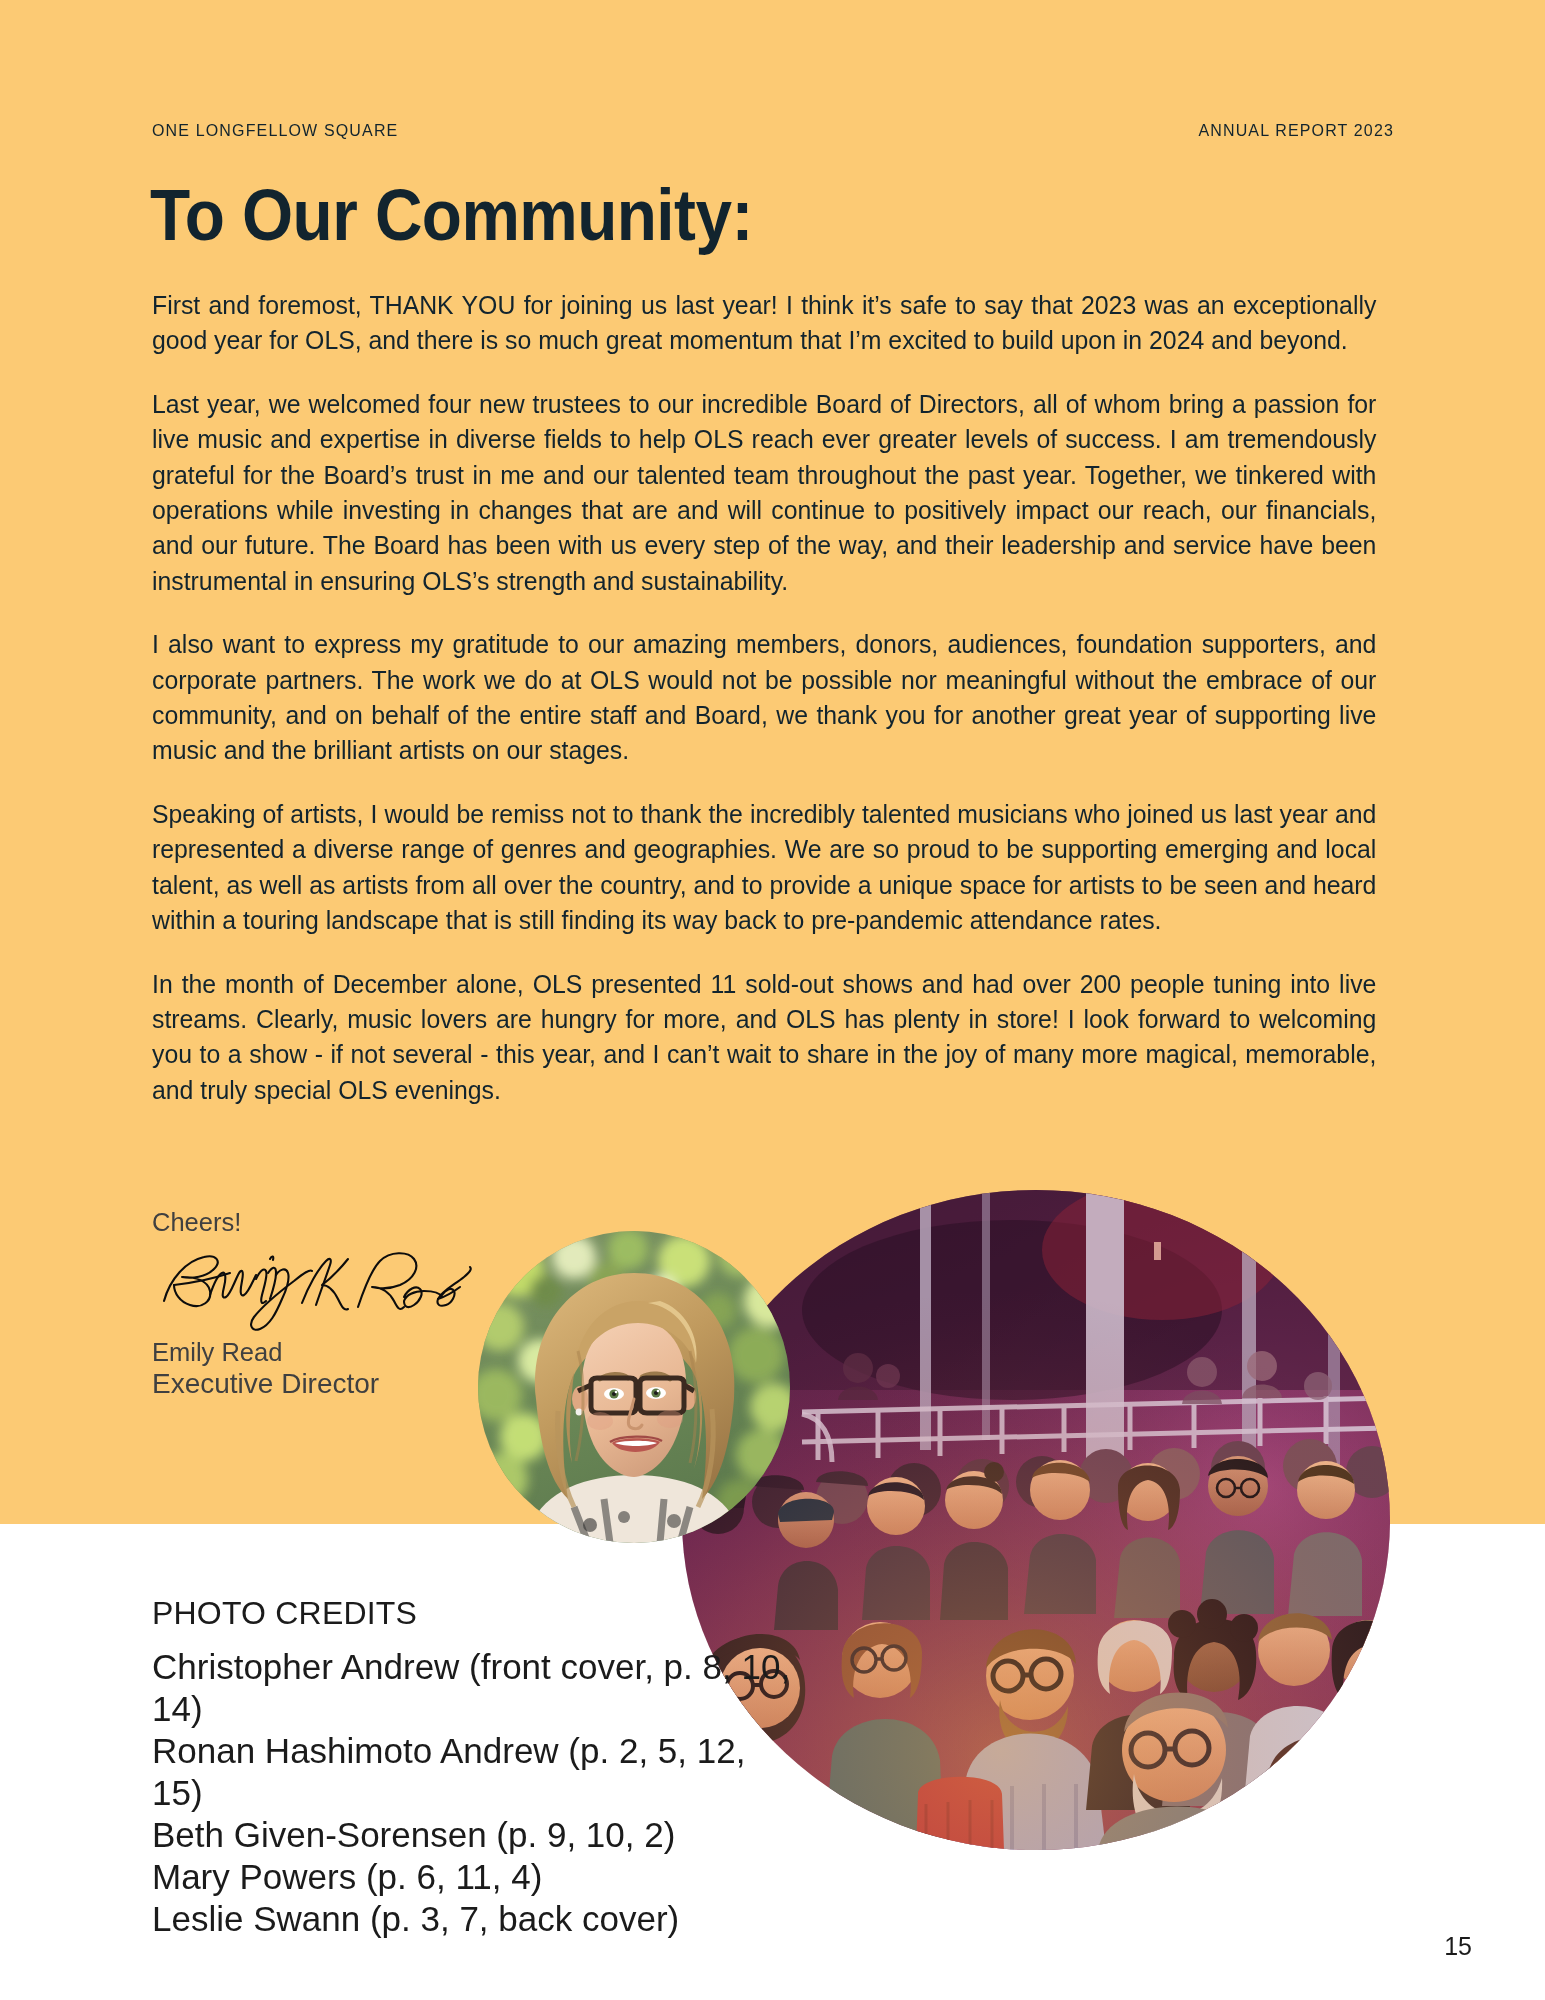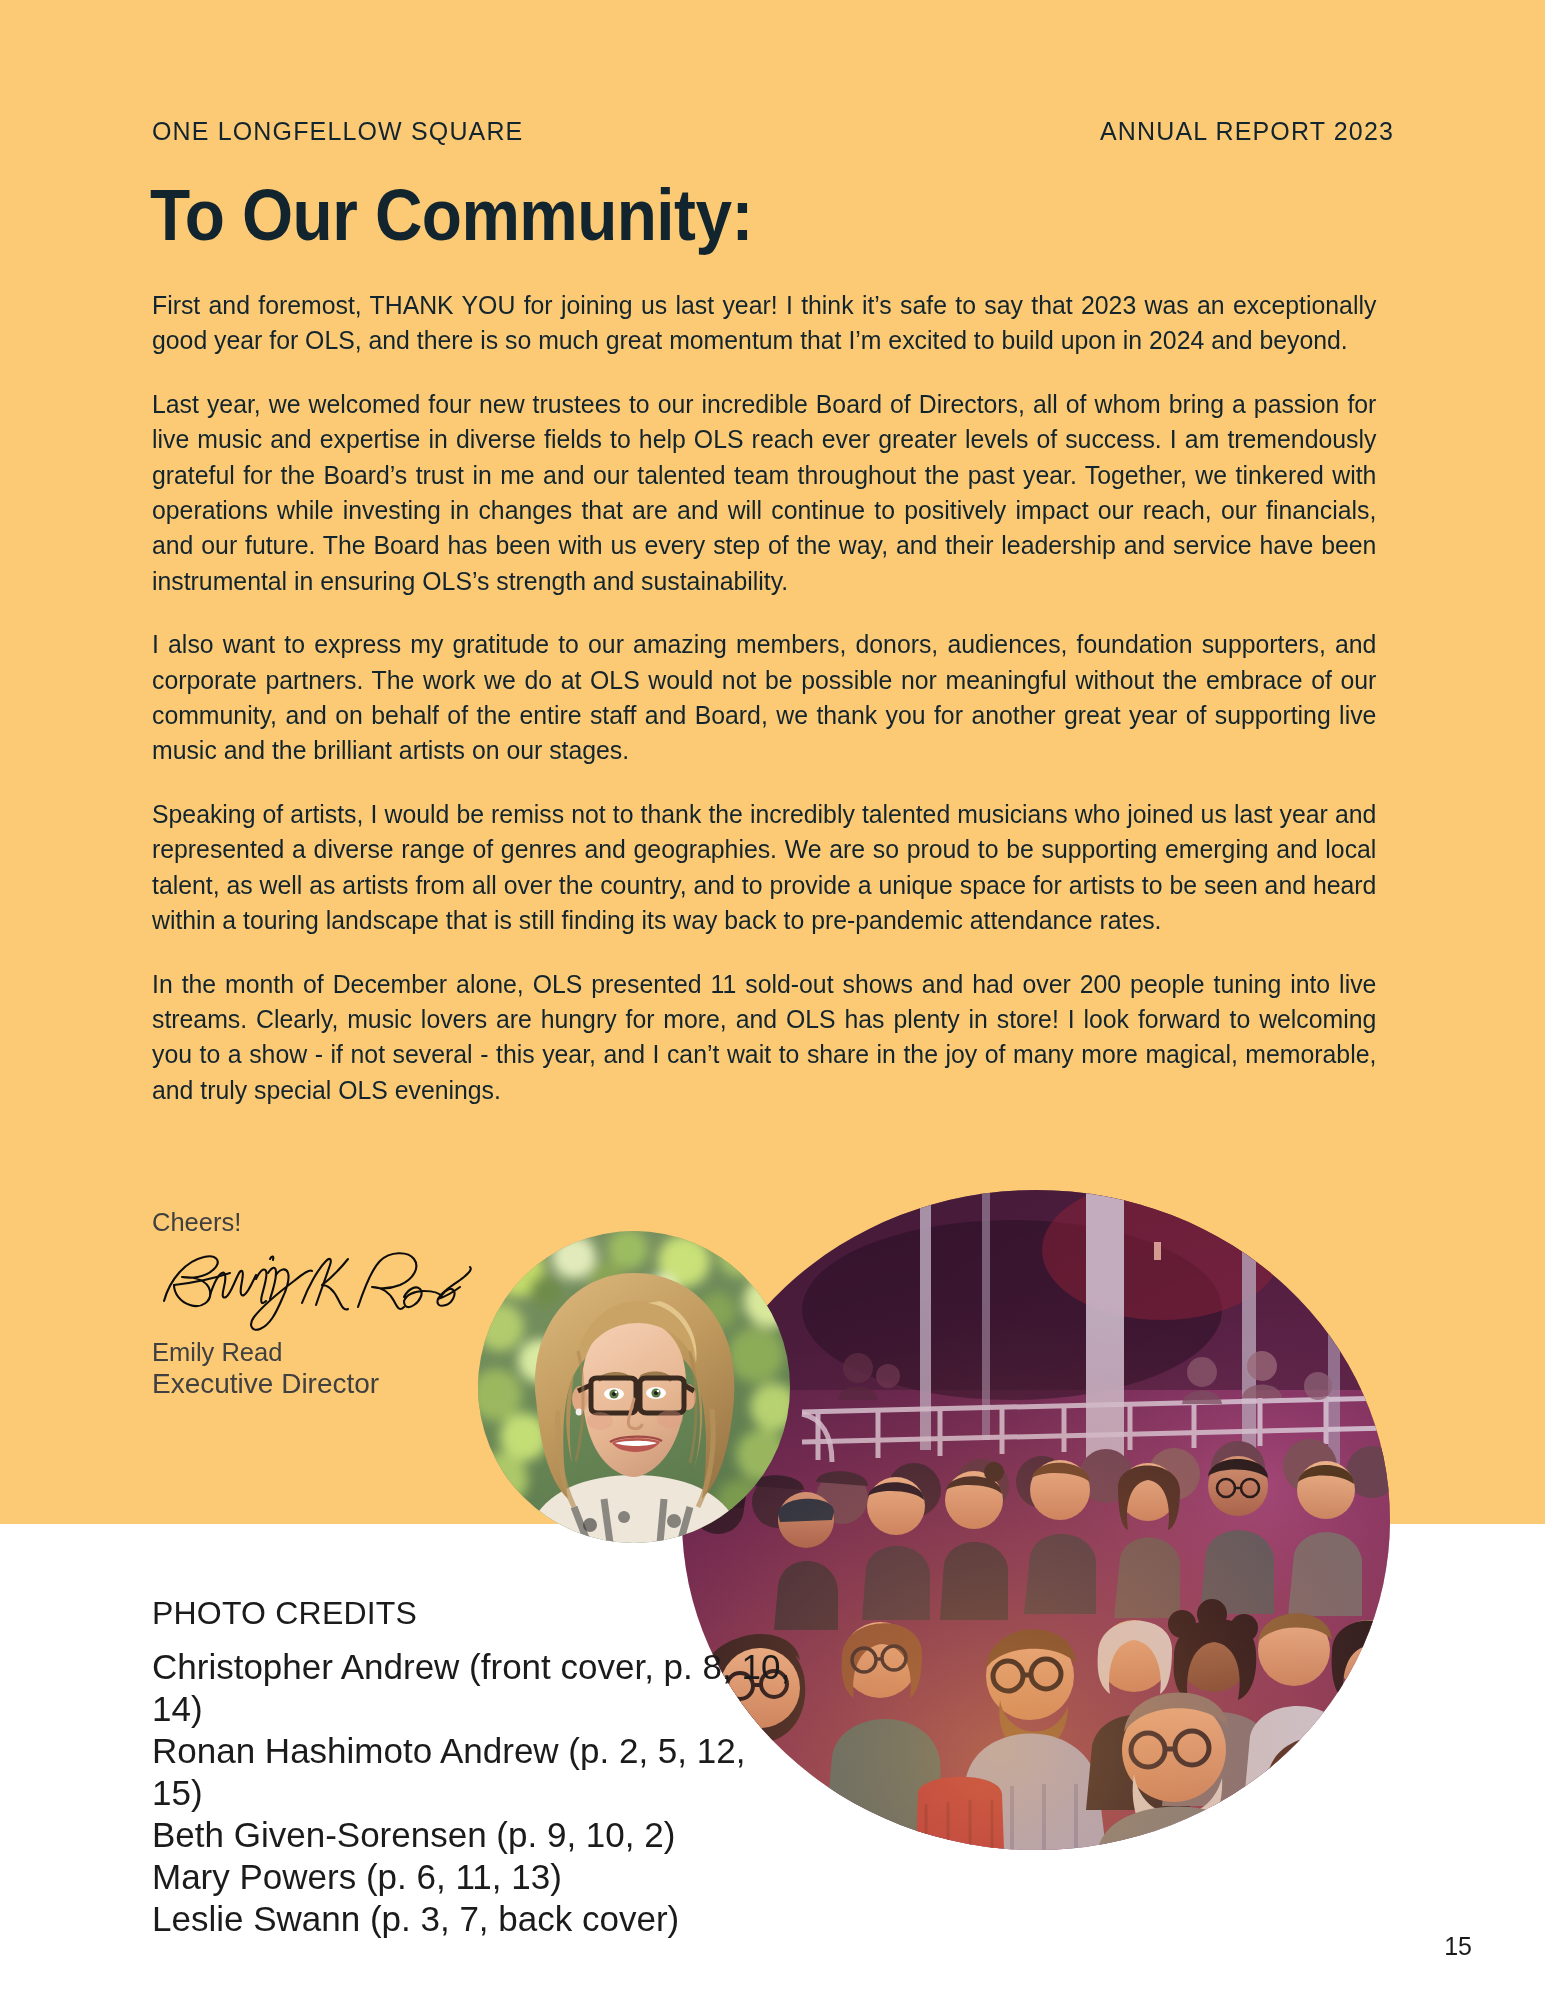--- a/index.html
+++ b/index.html
@@ -25,21 +25,21 @@
     position:absolute; left:0; top:0; width:1545px; height:2000px;
   }
 
   
   .header{
     position:absolute; left:152px; top:117px; width:1242px; height:28px;
     display:flex; justify-content:space-between; align-items:center;
   }
   .header-left, .header-right{
     font-family:"Liberation Sans", sans-serif;
-    font-size:25px; letter-spacing:1.15px;
+    font-size:16px; letter-spacing:1.15px;
     color:#12242e; font-weight:400; white-space:nowrap;
   }
 
   
   .page-title{
     position:absolute; left:150px; top:178px; width:1000px;
     font-family:"Liberation Sans Narrow","Liberation Sans", sans-serif;
     font-size:73px; line-height:1.0; font-weight:bold;
     letter-spacing:-0.6px;
     color:#12242e;
@@ -489,19 +489,19 @@
       <path d="M80 180 C78 216, 84 252, 96 276" stroke="#b8945c" stroke-width="5" fill="none" opacity="0.7"></path>
       <path d="M234 178 C238 216, 232 252, 220 276" stroke="#b8945c" stroke-width="5" fill="none" opacity="0.7"></path>
     </svg>
   </div>
 
   <div class="credits">
     <div class="credits-title">PHOTO CREDITS</div>
     <div class="credit-line">Christopher Andrew (front cover, p. 8, 10, 14)</div>
     <div class="credit-line">Ronan Hashimoto Andrew (p. 2, 5, 12, 15)</div>
     <div class="credit-line">Beth Given-Sorensen (p. 9, 10, 2)</div>
-    <div class="credit-line">Mary Powers (p. 6, 11, 13)</div>
+    <div class="credit-line">Mary Powers (p. 6, 11, 4)</div>
     <div class="credit-line">Leslie Swann (p. 3, 7, back cover)</div>
   </div>
 
   <div class="page-number">15</div>
 
 </div>
 
 </body></html>

